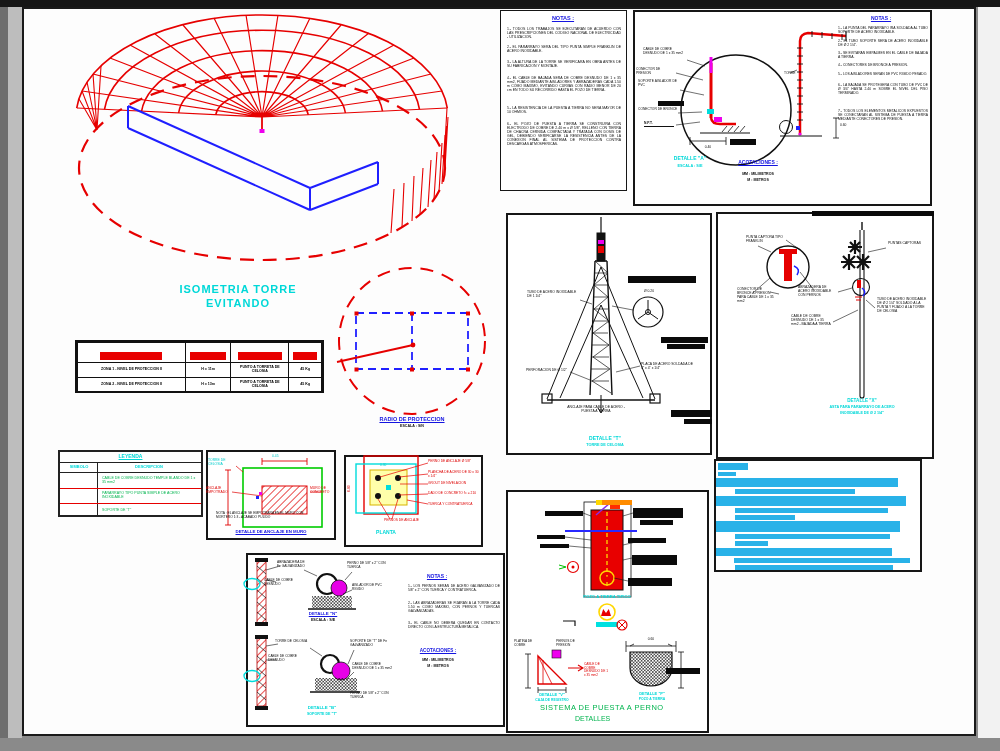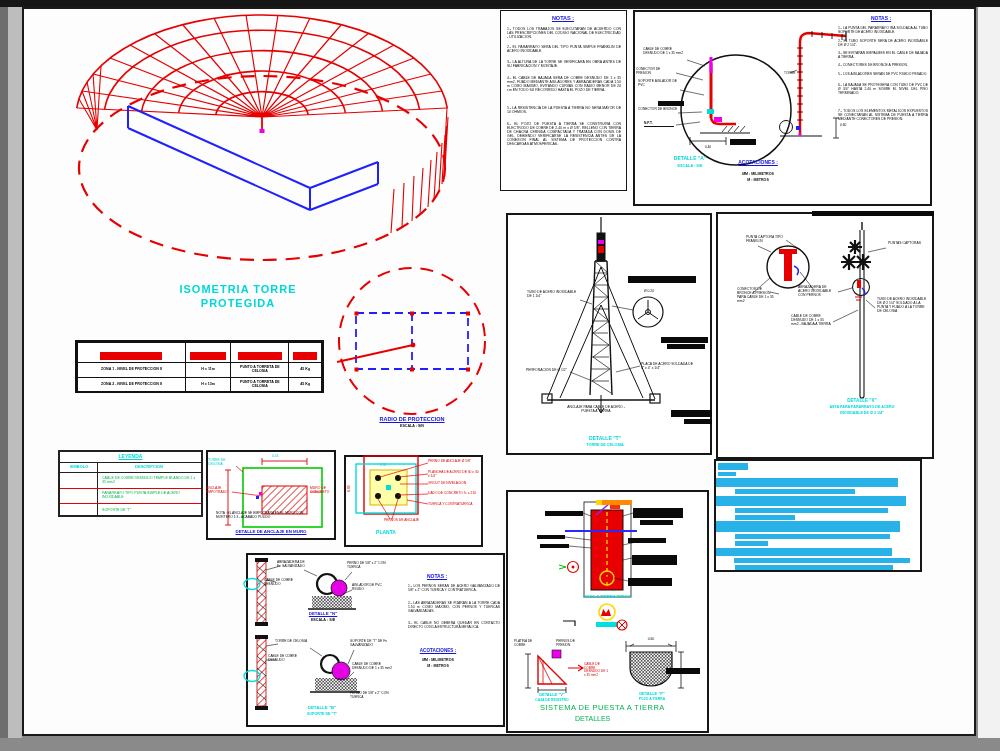--- a/index.html
+++ b/index.html
@@ -232,21 +232,21 @@
       <line x1="62" y1="481" x2="92" y2="481" stroke="#00dcdc" stroke-width="2" stroke-dasharray="4 2.5"></line>
       <circle cx="80" cy="494" r="4.5" stroke="#00c000" fill="none" stroke-width="1.6"></circle>
       <path d="M61,494 l8,0 M66,491 l-5,3 5,3" stroke="#e60000" fill="none" stroke-width="1.4"></path>
       <circle cx="72" cy="494" r="2" fill="#ffd700"></circle>
       <line x1="62" y1="509" x2="92" y2="509" stroke="#00dcdc" stroke-width="1.6"></line>
       <circle cx="77" cy="509" r="3" fill="#1f8fff"></circle>
     </g>
   </svg>
 
   <div class="lbl cc" style="left:173px;top:283px;width:130px;font-size:11px;letter-spacing:1px;">ISOMETRIA TORRE</div>
-  <div class="lbl cc" style="left:173px;top:297px;width:130px;font-size:11px;letter-spacing:1px;">PROTEGIDA</div>
+  <div class="lbl cc" style="left:173px;top:297px;width:130px;font-size:11px;letter-spacing:1px;">EVITANDO</div>
 
   <div class="abs" style="left:75px;top:340px;width:249px;height:53px;border:2.5px solid #111;background:#fff;box-sizing:border-box;">
     <table class="zt">
       <tbody>
           <tr style="height:20px;">
         <td style="width:116px;">
               <div class="redbar" style="width:62px;"></div>
             </td>
         <td style="width:44px;">
               <div class="redbar" style="width:36px;"></div>
@@ -391,21 +391,21 @@
   <div class="bar" style="left:666px;top:668px;width:34px;height:6px;"></div>
   <div class="lbl cc" style="left:566px;top:595px;width:82px;font-size:4.2px;">POZO A TIERRA TIPICO</div>
   <div class="lbl" style="left:514px;top:640px;width:30px;font-size:3.2px;">PLATINA DE COBRE</div>
   <div class="lbl" style="left:556px;top:640px;width:30px;font-size:3.2px;">PERNOS DE PRESION</div>
   <div class="lbl rt" style="left:584px;top:663px;width:26px;font-size:3.2px;">CABLE DE COBRE DESNUDO DE 1 x 35 mm2</div>
   <div class="lbl cc" style="left:528px;top:693px;width:48px;font-size:4px;">DETALLE "V"</div>
   <div class="lbl cc" style="left:528px;top:699px;width:48px;font-size:3.4px;">CAJA DE REGISTRO</div>
   <div class="lbl c" style="left:638px;top:638px;width:26px;font-size:3.3px;">0.60</div>
   <div class="lbl cc" style="left:626px;top:692px;width:52px;font-size:4px;">DETALLE "P"</div>
   <div class="lbl cc" style="left:626px;top:698px;width:52px;font-size:3.4px;">POZO A TIERRA</div>
-  <div class="lbl gt" style="left:540px;top:704px;width:134px;font-size:7.5px;letter-spacing:0.5px;">SISTEMA DE PUESTA A TIERRA</div>
+  <div class="lbl gt" style="left:540px;top:704px;width:134px;font-size:7.5px;letter-spacing:0.5px;">SISTEMA DE PUESTA A PERNO</div>
   <div class="lbl gt" style="left:575px;top:715px;width:64px;font-size:7px;">DETALLES</div>
 
   <div class="lbl" style="left:277px;top:561px;width:32px;font-size:3.3px;">ABRAZADERA DE Fe GALVANIZADO</div>
   <div class="lbl" style="left:264px;top:579px;width:30px;font-size:3.3px;">CABLE DE COBRE DESNUDO</div>
   <div class="lbl" style="left:347px;top:562px;width:42px;font-size:3.3px;">PERNO DE 5/8" x 2" CON TUERCA</div>
   <div class="lbl" style="left:352px;top:584px;width:40px;font-size:3.3px;">AISLADOR DE PVC RIGIDO</div>
   <div class="lbl" style="left:300px;top:611px;width:46px;text-align:center;font-size:4.4px;font-weight:bold;color:#1414e0;text-decoration:underline;">DETALLE "N"</div>
   <div class="lbl c" style="left:300px;top:618px;width:46px;font-size:3.7px;font-weight:bold;">ESCALA : S/E</div>
   <div class="lbl" style="left:275px;top:640px;width:34px;font-size:3.3px;">TORRE DE CELOSIA</div>
   <div class="lbl" style="left:268px;top:655px;width:32px;font-size:3.3px;">CABLE DE COBRE DESNUDO</div>

